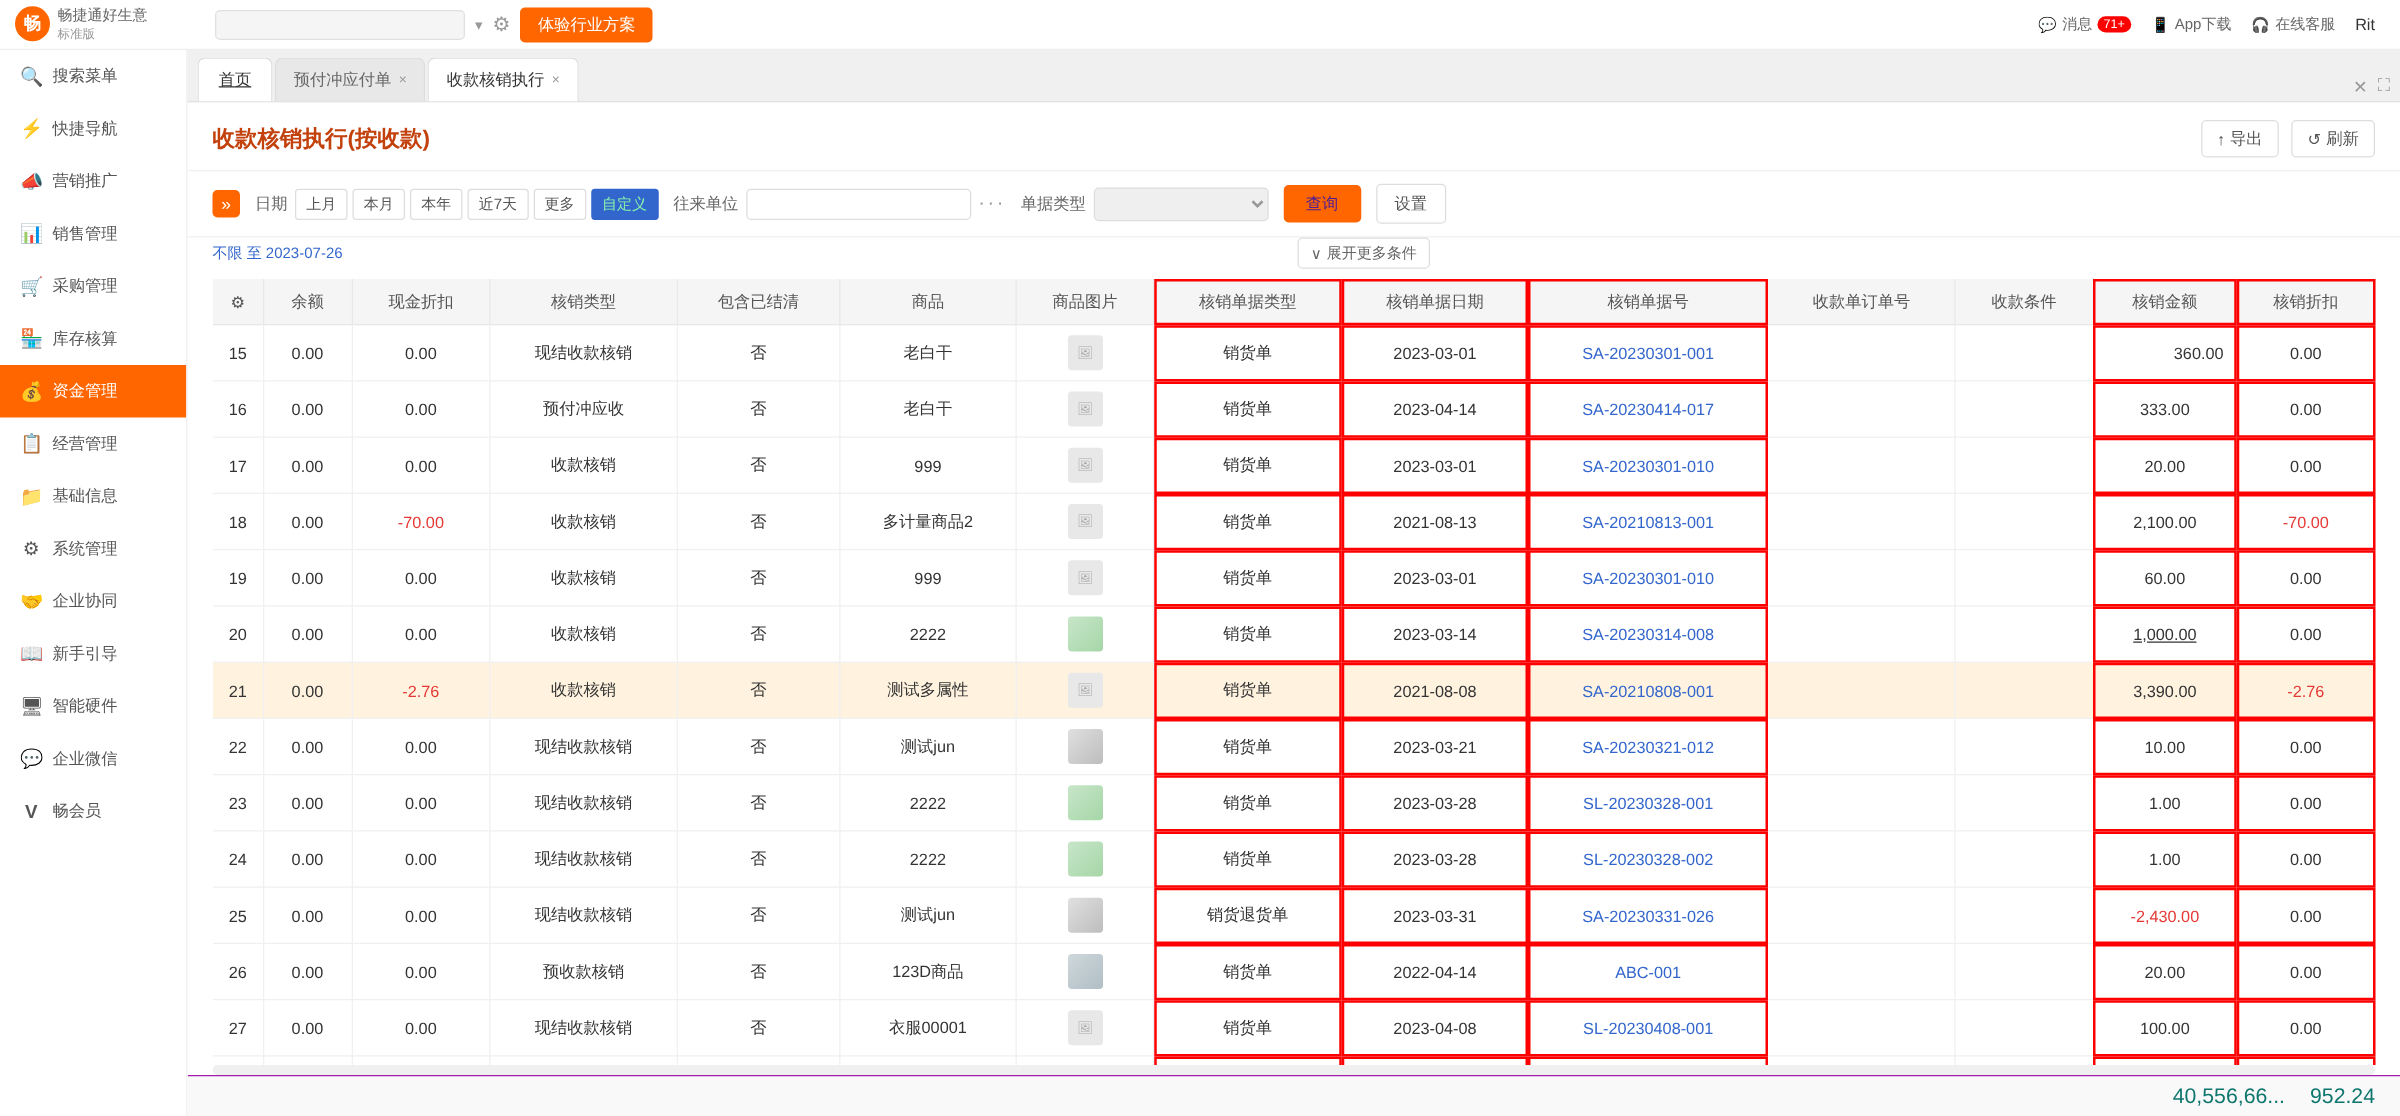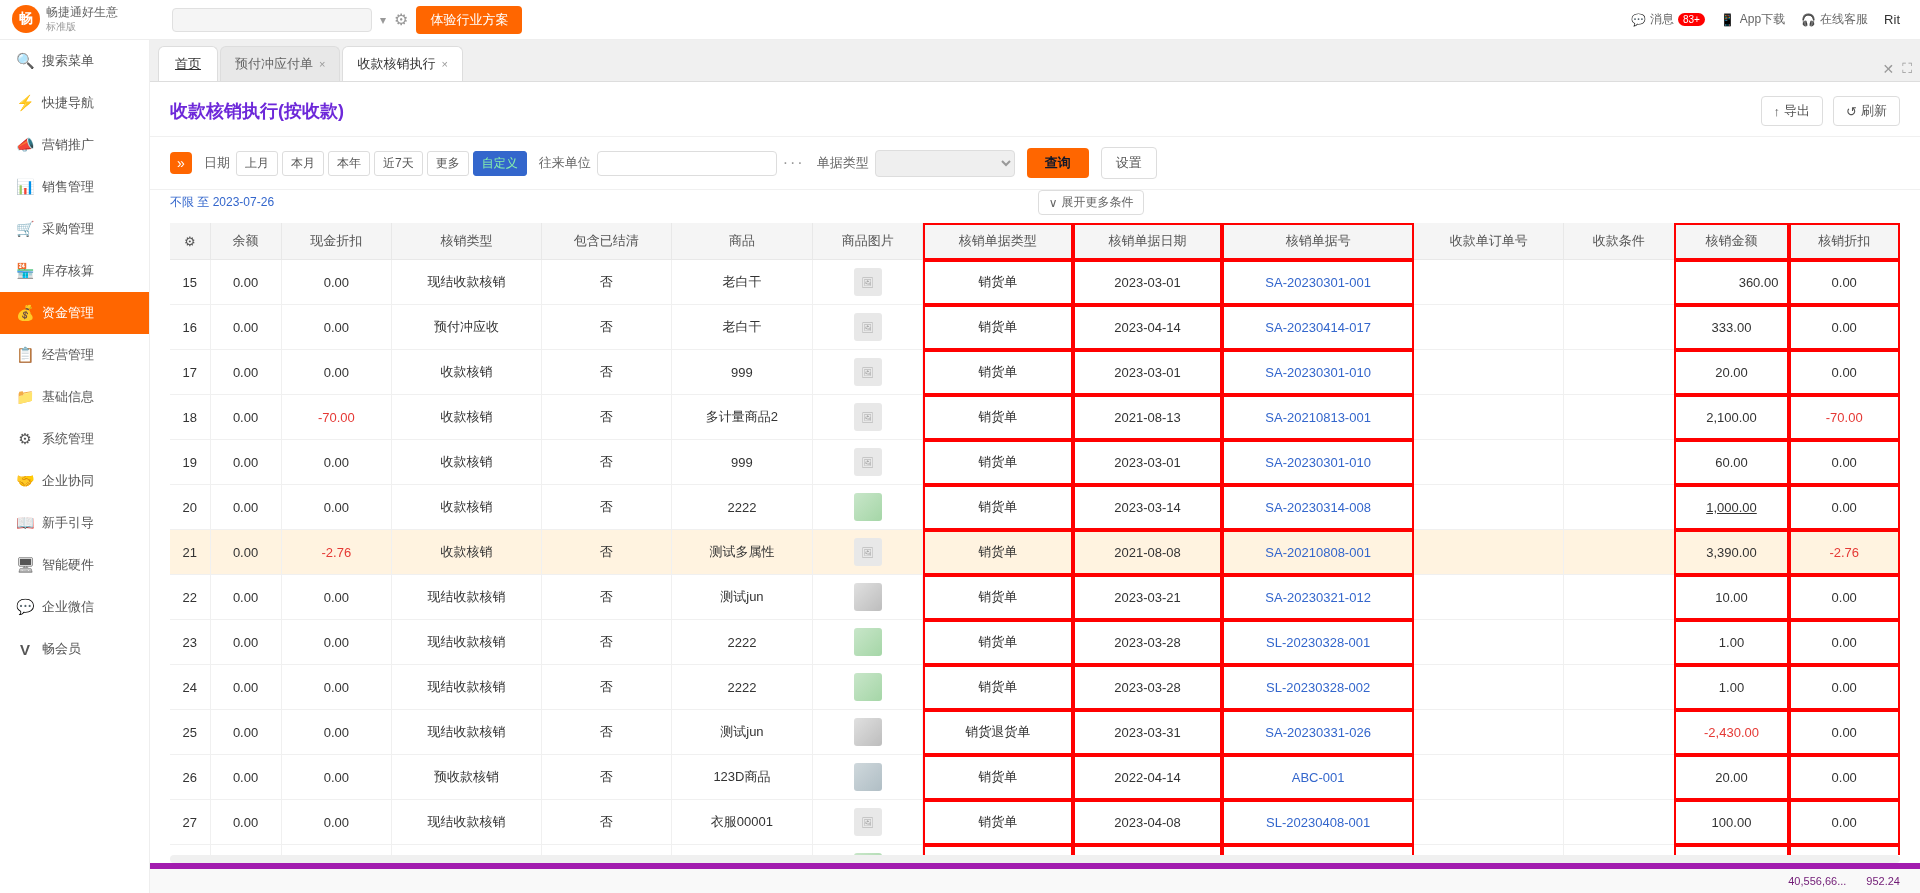--- a/index.html
+++ b/index.html
@@ -40,56 +40,56 @@
     .tab { display: flex; align-items: center; gap: 6px; padding: 8px 14px; border-radius: 6px 6px 0 0; font-size: 13px; cursor: pointer; border: 1px solid #ddd; border-bottom: none; background: #e8e8e8; color: #666; }
     .tab.active { background: #fff; color: #333; font-weight: 500; }
     .tab-home { background: #fff; color: #333; padding: 8px 16px; border-radius: 6px 6px 0 0; border: 1px solid #ddd; border-bottom: none; cursor: pointer; font-size: 13px; text-decoration: underline; }
     .tab-close { color: #999; font-size: 11px; cursor: pointer; }
     .tab-bar-right { margin-left: auto; display: flex; align-items: center; gap: 8px; padding-bottom: 4px; }
     .tab-bar-icon { color: #999; cursor: pointer; font-size: 14px; }
 
     
     .page-content { flex: 1; background: #fff; overflow: hidden; display: flex; flex-direction: column; }
     .page-header { padding: 14px 20px 10px; display: flex; align-items: center; justify-content: space-between; border-bottom: 1px solid #f0f0f0; }
-    .page-title { font-size: 18px; font-weight: 600; color: #6d28d9; }
+    .page-title { font-size: 18px; font-weight: 600; color: #c2410c; }
     .page-header-actions { display: flex; gap: 10px; }
     .btn-export { background: #fff; border: 1px solid #ddd; border-radius: 4px; padding: 5px 12px; font-size: 13px; cursor: pointer; color: #555; display: flex; align-items: center; gap: 4px; }
     .btn-refresh { background: #fff; border: 1px solid #ddd; border-radius: 4px; padding: 5px 12px; font-size: 13px; cursor: pointer; color: #555; display: flex; align-items: center; gap: 4px; }
 
     
     .filter-bar { padding: 10px 20px; border-bottom: 1px solid #f0f0f0; display: flex; align-items: center; gap: 12px; flex-wrap: wrap; }
     .filter-toggle { background: #f60; color: white; border: none; border-radius: 4px; width: 22px; height: 22px; cursor: pointer; display: flex; align-items: center; justify-content: center; font-size: 14px; flex-shrink: 0; }
     .filter-section { display: flex; align-items: center; gap: 6px; }
     .filter-label { font-size: 13px; color: #666; }
     .filter-date-btns { display: flex; gap: 4px; }
     .filter-date-btn { padding: 3px 8px; border: 1px solid #ddd; border-radius: 3px; font-size: 12px; cursor: pointer; color: #555; background: #fff; }
     .filter-date-btn.custom { background: #3366cc; color: #86efac; border-color: #3366cc; }
     .filter-date-range { font-size: 12px; color: #3366cc; }
     .filter-input { border: 1px solid #ddd; border-radius: 4px; padding: 4px 10px; font-size: 13px; color: #999; width: 180px; }
     .filter-dots { color: #999; font-size: 16px; letter-spacing: 2px; }
     .filter-select { border: 1px solid #ddd; border-radius: 4px; padding: 4px 10px; font-size: 13px; color: #999; min-width: 140px; }
-    .btn-query { background: #f60; color: #0f172a; border: none; border-radius: 4px; padding: 6px 18px; font-size: 13px; cursor: pointer; font-weight: bold; }
+    .btn-query { background: #f60; color: #4c1d95; border: none; border-radius: 4px; padding: 6px 18px; font-size: 13px; cursor: pointer; }
     .btn-settings { background: #fff; border: 1px solid #ddd; border-radius: 4px; padding: 6px 14px; font-size: 13px; cursor: pointer; color: #555; }
     .filter-expand { display: flex; align-items: center; gap: 4px; color: #666; font-size: 12px; cursor: pointer; border: 1px solid #ddd; border-radius: 4px; padding: 3px 10px; background: #fff; }
     .filter-bar-row2 { padding: 0 20px 8px; display: flex; align-items: center; gap: 8px; }
 
     
     .table-container { flex: 1; overflow: auto; padding: 0 20px; }
     table { width: 100%; border-collapse: collapse; font-size: 13px; }
     thead tr { background: #f5f5f5; }
     th { padding: 9px 10px; text-align: center; color: #555; font-weight: 500; border-bottom: 1px solid #e8e8e8; border-right: 1px solid #e8e8e8; white-space: nowrap; font-size: 13px; }
     td { padding: 8px 10px; text-align: center; border-bottom: 1px solid #f0f0f0; border-right: 1px solid #f0f0f0; white-space: nowrap; color: #333; }
     tr.highlighted td { background: #fff3e0; }
     td.link { color: #3366cc; cursor: pointer; }
     td.red { color: #e53935; }
     td.red-amount { color: #e53935; }
     .th-settings { width: 40px; }
 
     
-    .table-footer { background: #f9f9f9; border-top: 6px solid #a21caf; padding: 6px 20px; display: flex; justify-content: flex-end; gap: 20px; font-size: 11px; color: #701a75; }
+    .table-footer { background: #f9f9f9; border-top: 1px solid #a21caf; padding: 6px 20px; display: flex; justify-content: flex-end; gap: 20px; font-size: 17px; color: #0f766e; }
     .footer-sum { display: flex; align-items: center; gap: 6px; }
     .scrollbar-h { height: 8px; background: #f0f0f0; margin: 0 20px; border-radius: 4px; }
 
     
     .img-placeholder { width: 28px; height: 28px; background: #e8e8e8; border-radius: 3px; display: flex; align-items: center; justify-content: center; margin: 0 auto; font-size: 10px; color: #aaa; }
     .img-small { width: 28px; height: 28px; border-radius: 3px; margin: 0 auto; }
     .img-green { background: linear-gradient(135deg, #c8e6c9, #a5d6a7); }
   </style>
 </head>
 <body>
@@ -105,21 +105,21 @@
   <div class="top-bar-middle">
     <input class="top-search-box" type="text" value="" placeholder="" style="">
     <span class="top-dropdown-arrow">▾</span>
     <span class="top-settings">⚙</span>
     <button class="top-btn-orange">体验行业方案</button>
   </div>
   <div class="top-bar-right">
     <div class="top-bar-right-item">
       <span>💬</span>
       <span>消息</span>
-      <span class="badge-red">83+</span>
+      <span class="badge-red">71+</span>
     </div>
     <div class="top-bar-right-item">
       <span>📱</span>
       <span>App下载</span>
     </div>
     <div class="top-bar-right-item">
       <span>🎧</span>
       <span>在线客服</span>
     </div>
     <span class="user-name">Rit</span>

